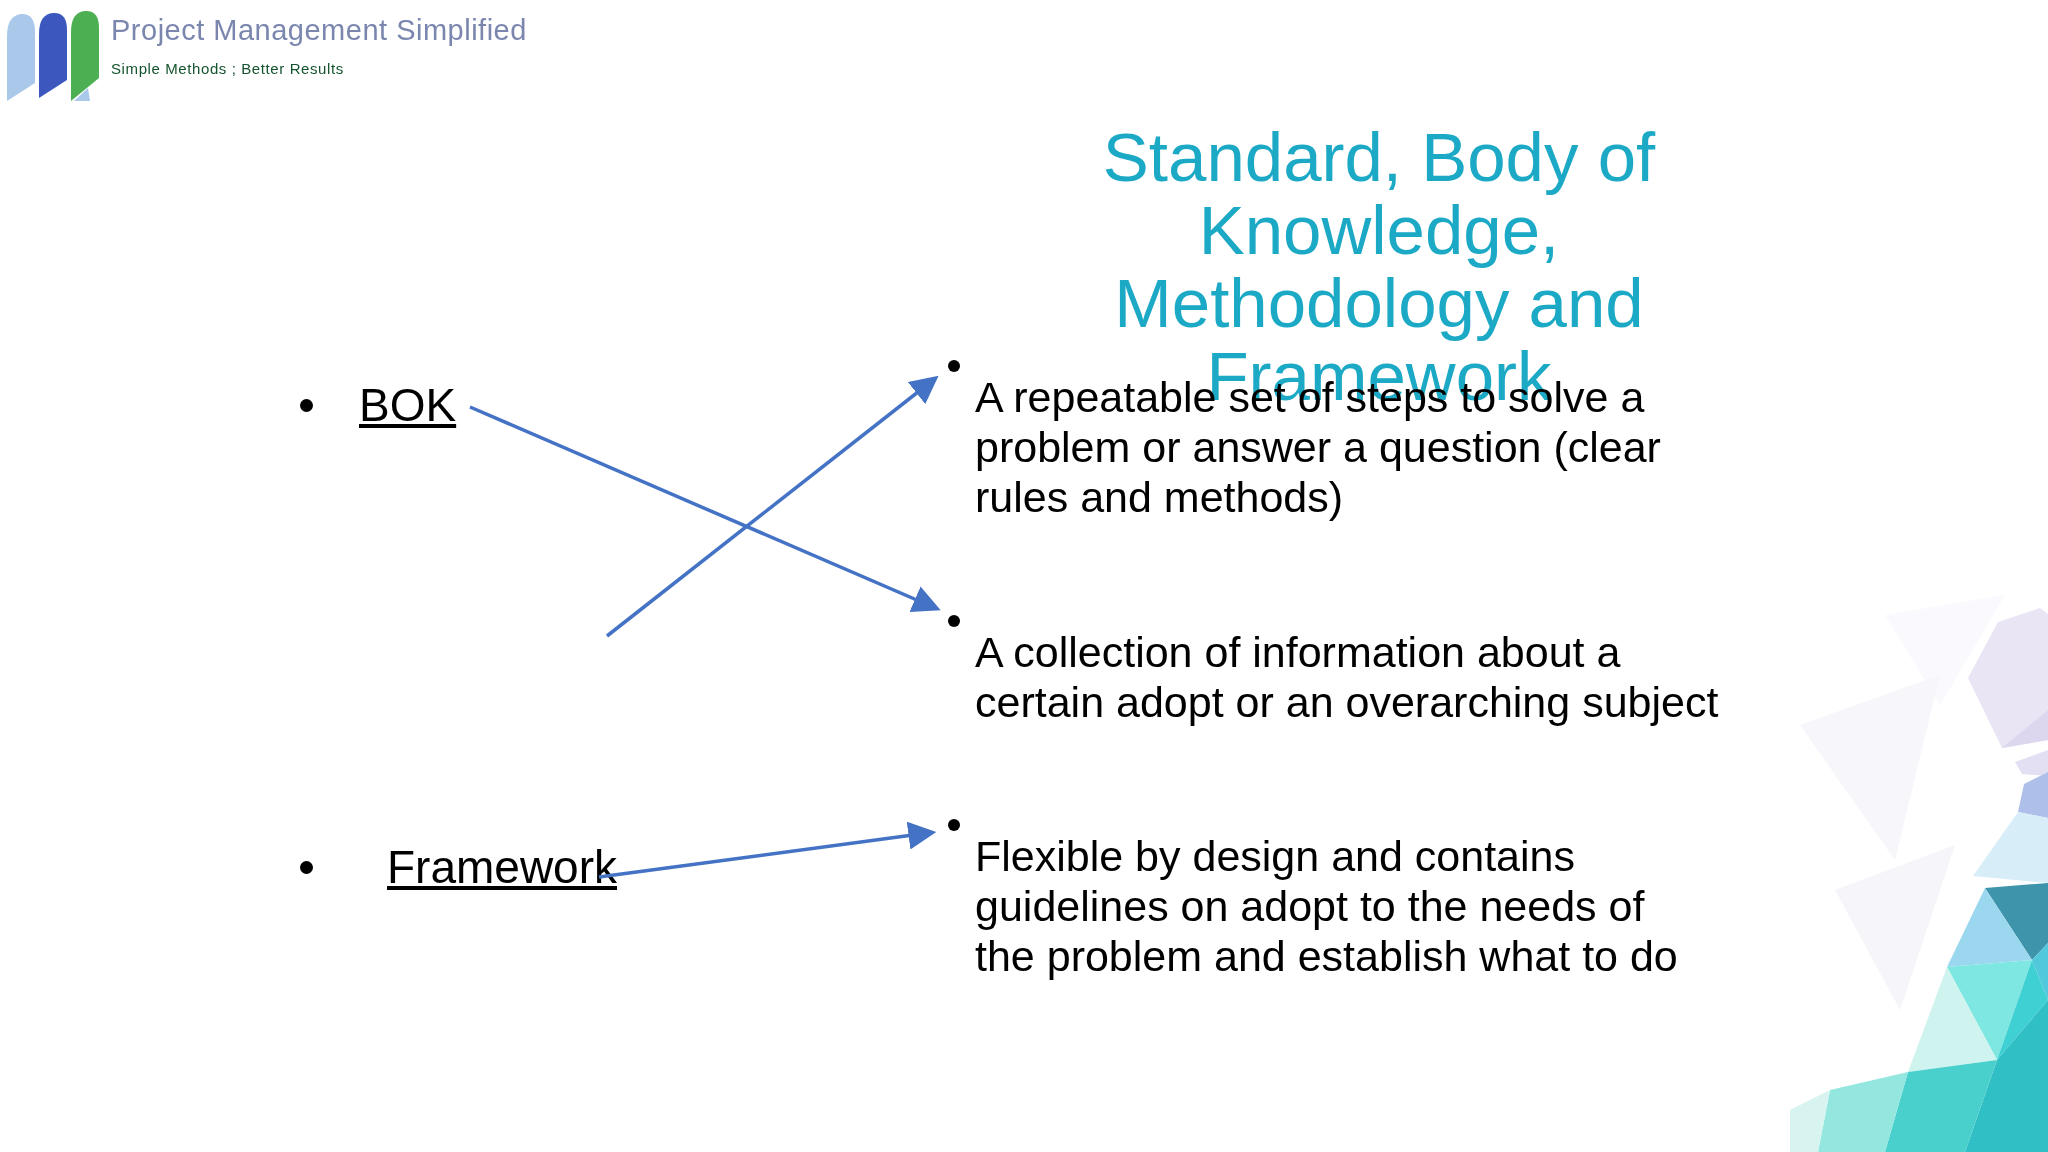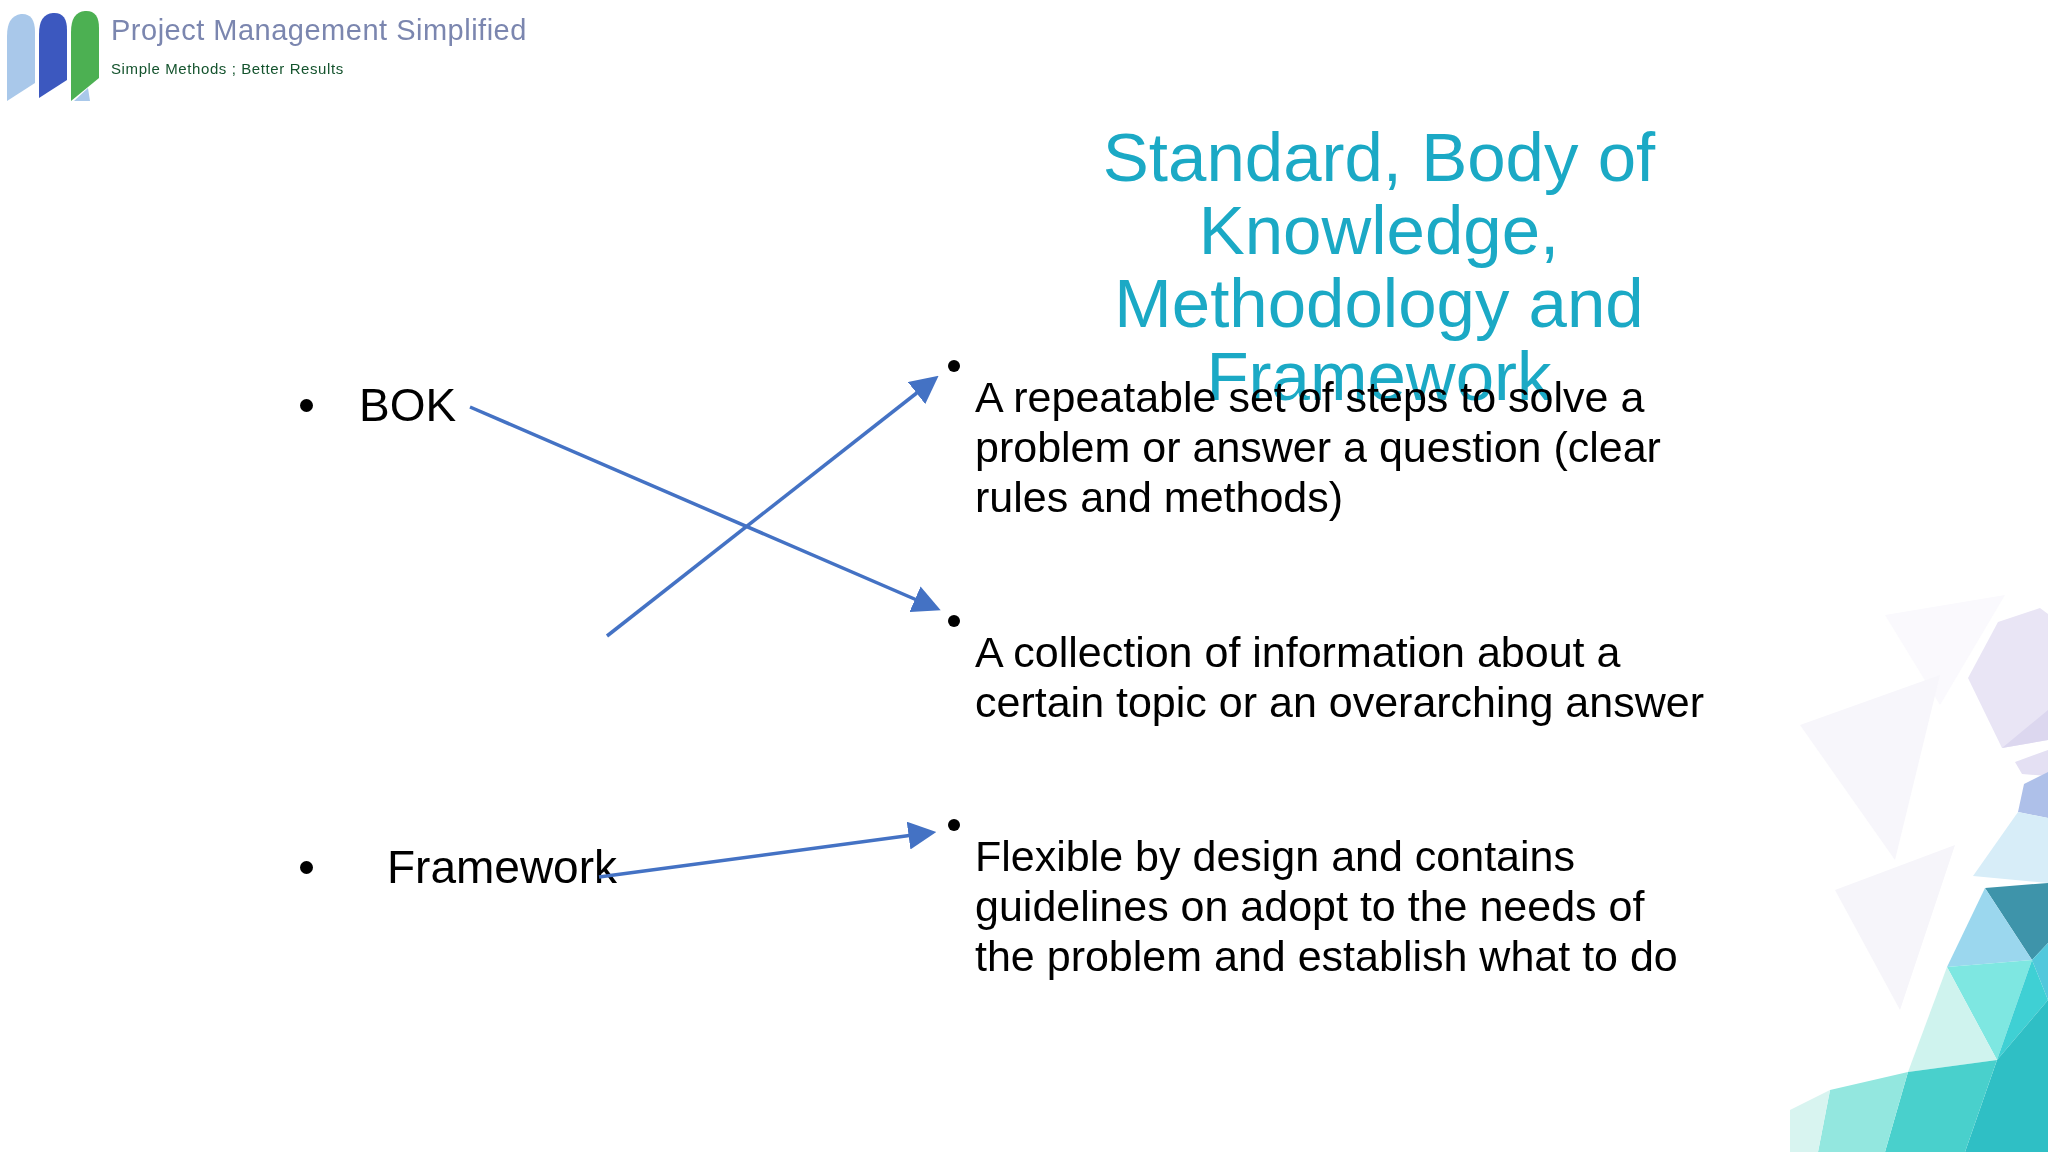--- a/index.html
+++ b/index.html
@@ -22,21 +22,21 @@
 
   
   .slide-title{
     position:absolute;left:946px;top:118px;width:860px;margin:3px;
     font-size:69px;line-height:73px;font-weight:400;color:#1ba9c5;
     white-space:pre-line;
     text-align:center;
   }
 
   
-  .term{position:absolute;left:300px;display:flex;align-items:center;}
+  .term{position:absolute;left:300px;display:flex;align-items:center;text-decoration:underline;}
   .term .dot{width:13px;height:13px;border-radius:50%;background:#000;flex:0 0 auto;}
   .term .term-label{margin-left:46px;font-size:46px;line-height:54px;color:#000;}
   .term-1{top:378px;}
   .term-2{top:610px;}
   .term-3{top:840px;gap:28px;}
 
   
   .definition{position:absolute;left:948px;display:flex;align-items:flex-start;flex-direction:column;}
   .definition .dot{width:12px;height:12px;border-radius:50%;background:#000;flex:0 0 auto;margin-top:19px;}
   .definition .def-text{
@@ -84,21 +84,21 @@
 
   <div class="definition def-1">
     <span class="dot"></span>
     <span class="def-text">A repeatable set of steps to solve a
 problem or answer a question (clear
 rules and methods)</span>
   </div>
   <div class="definition def-2">
     <span class="dot"></span>
     <span class="def-text">A collection of information about a
-certain topic or an overarching answer</span>
+certain adopt or an overarching subject</span>
   </div>
   <div class="definition def-3">
     <span class="dot"></span>
     <span class="def-text">Flexible by design and contains
 guidelines on adopt to the needs of
 the problem and establish what to do</span>
   </div>
 
   <svg class="arrow-layer" viewBox="0 0 2048 1152" aria-hidden="true">
     <defs>

